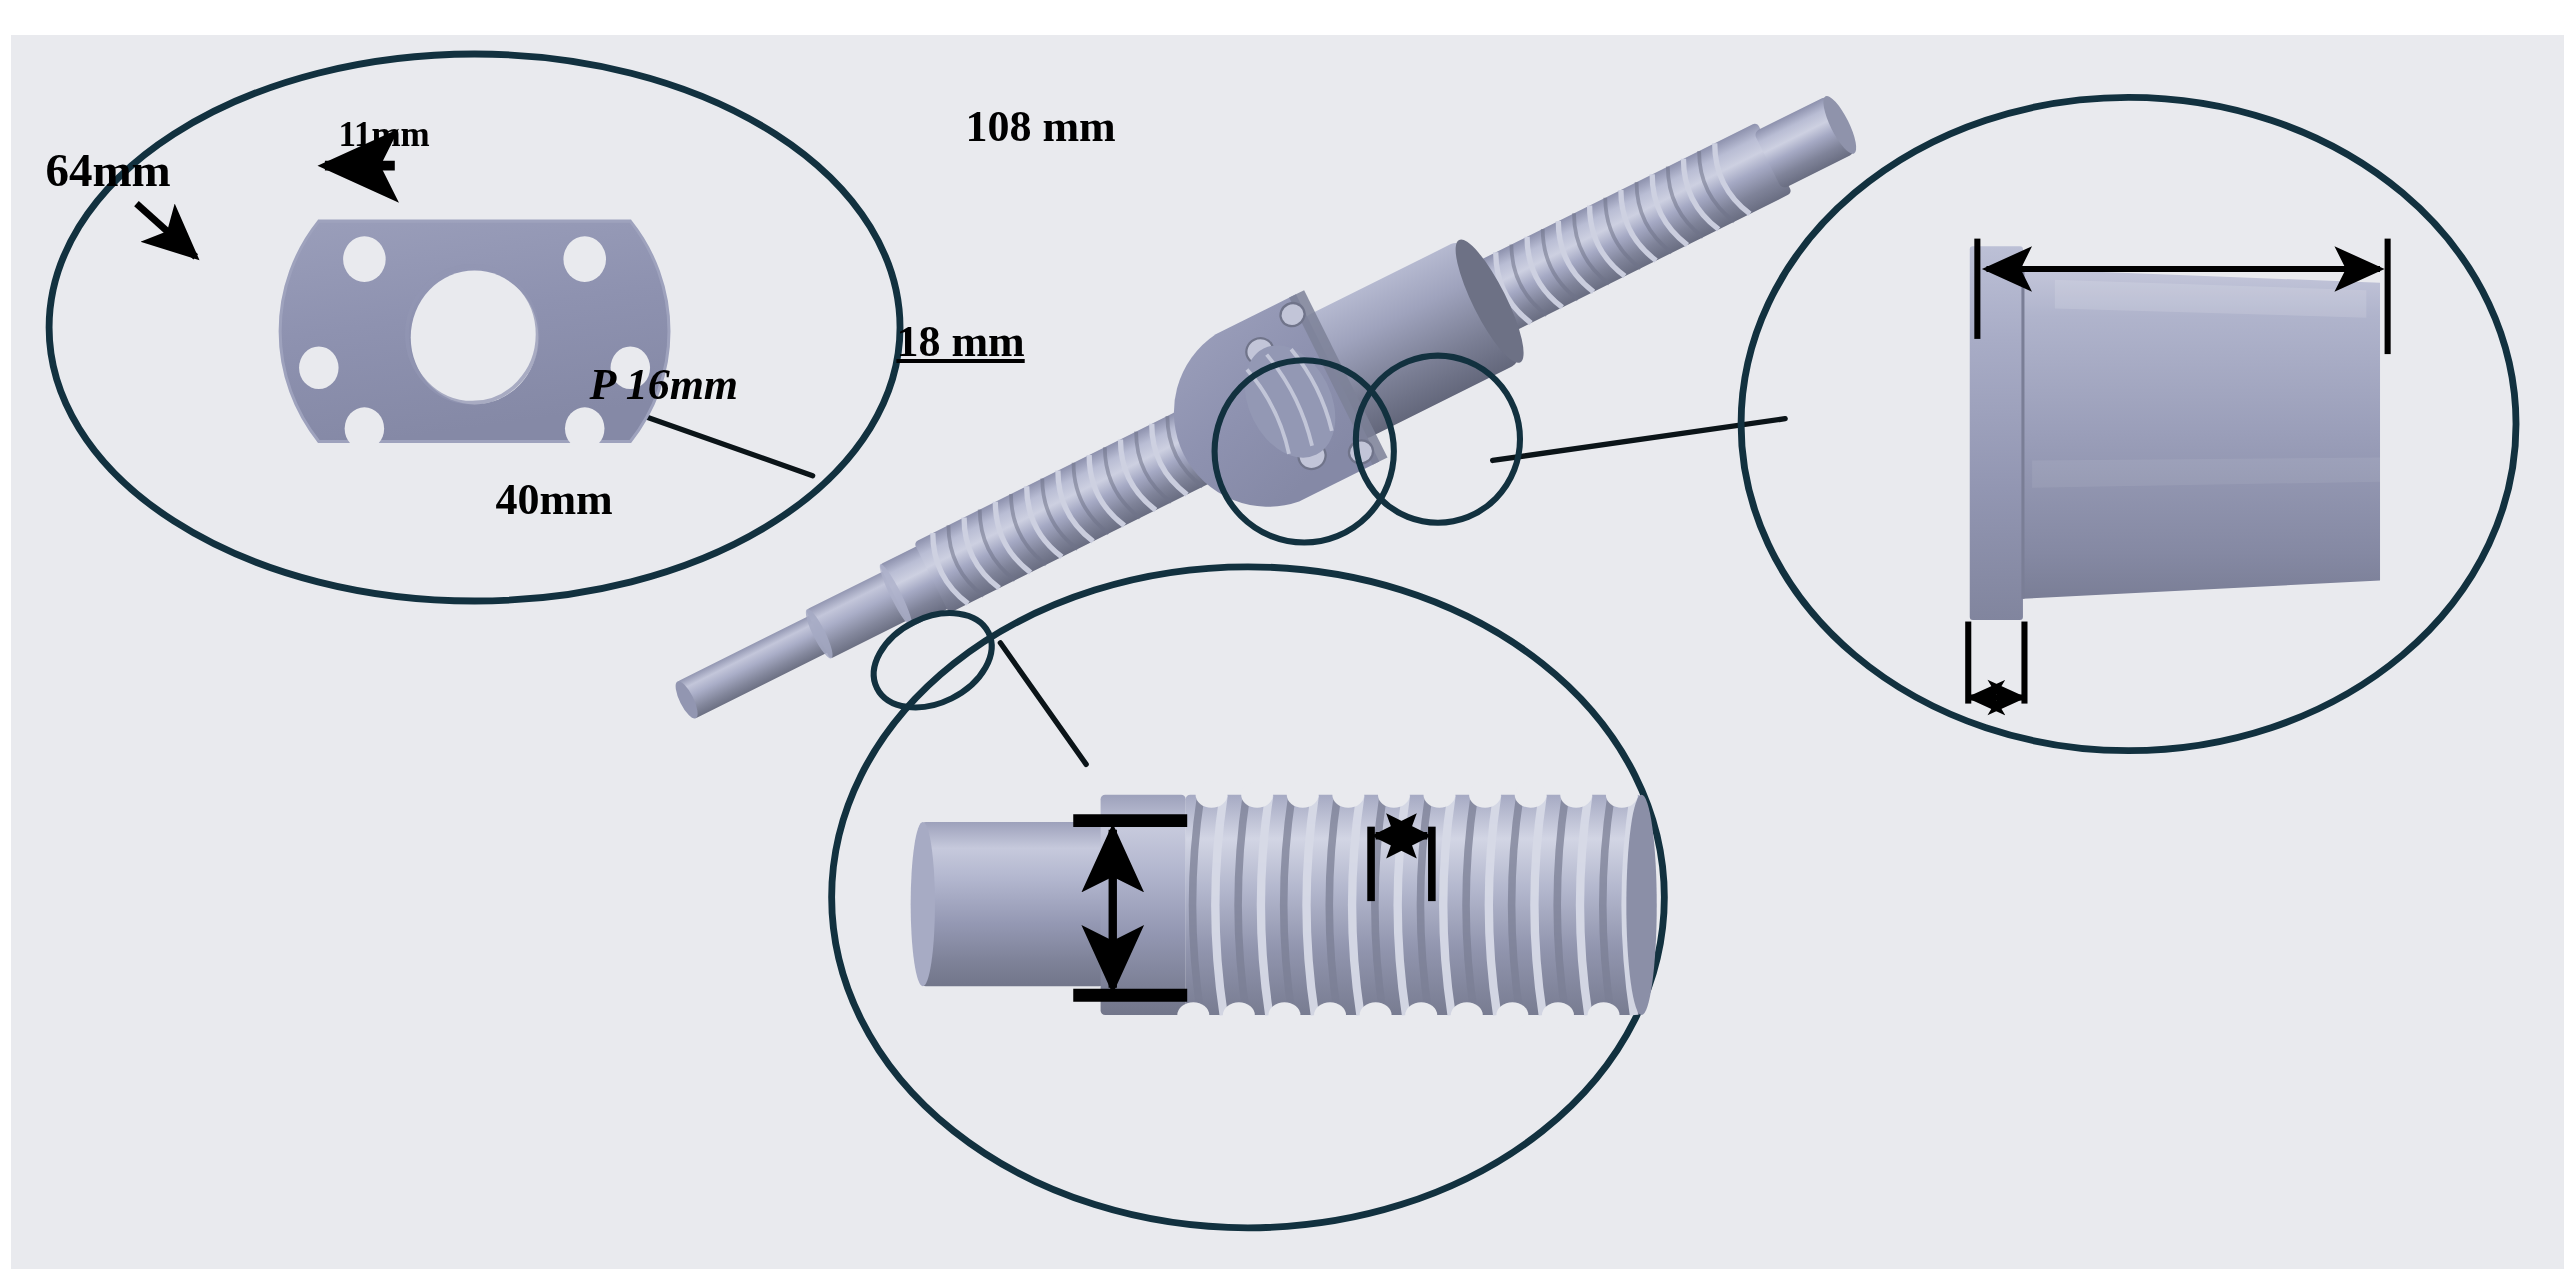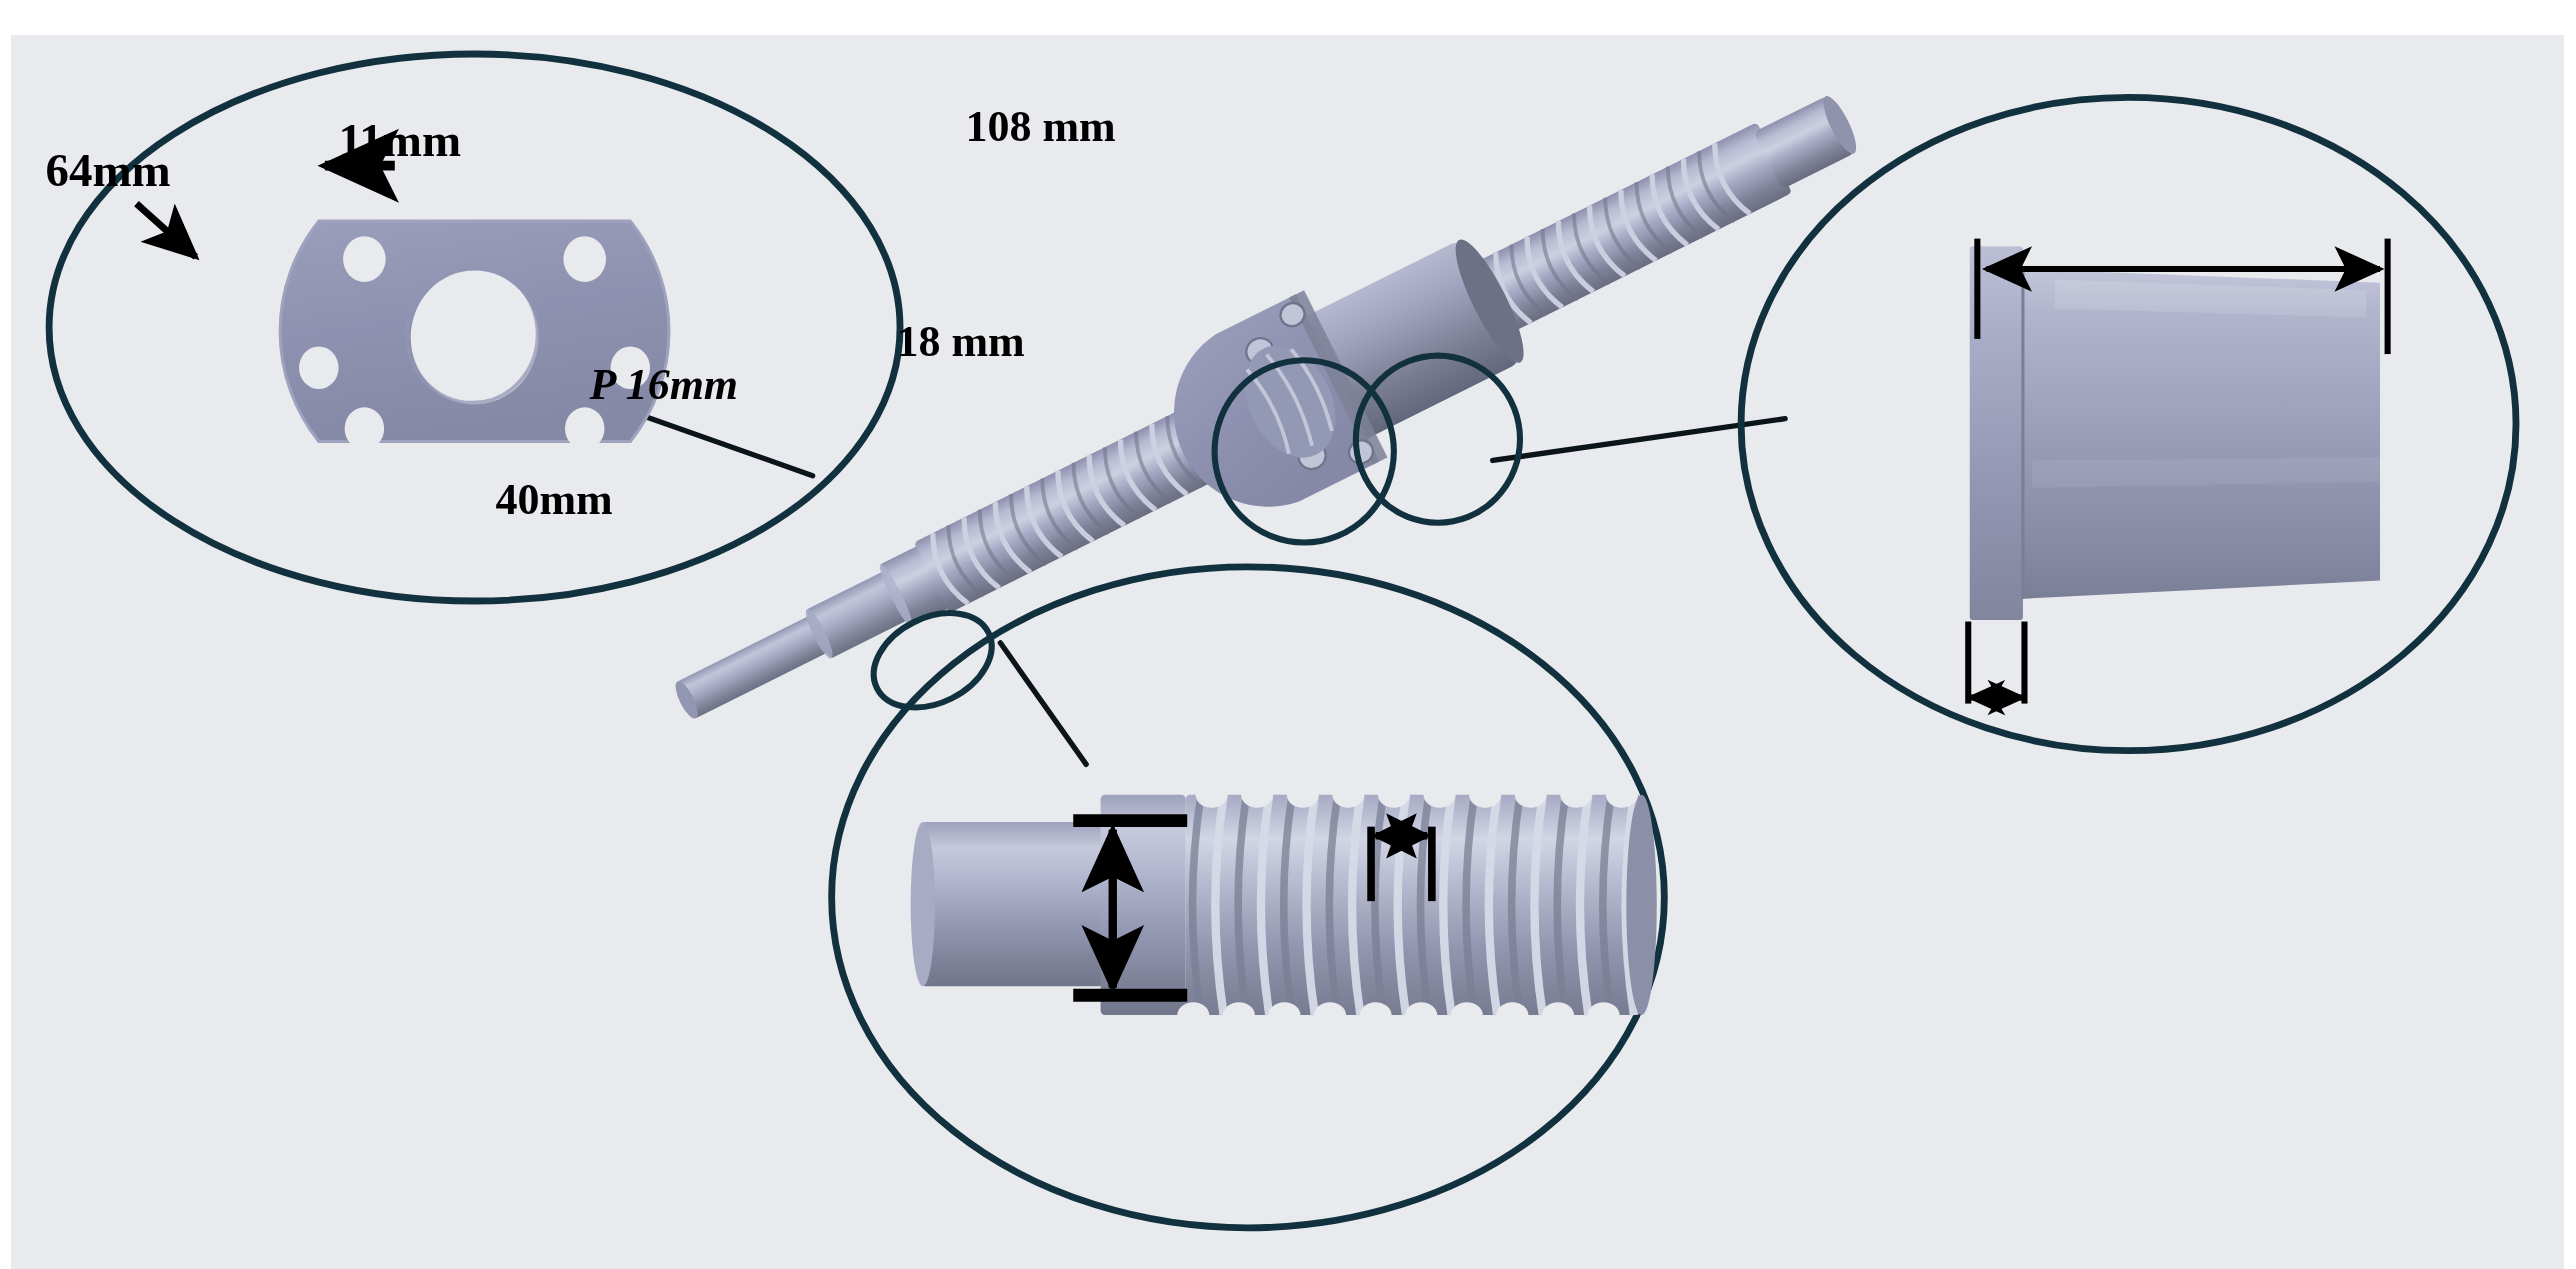--- a/index.html
+++ b/index.html
@@ -22,23 +22,23 @@
   #scene{position:absolute;left:0;top:0;width:2553px;height:1246px;}
   .dimlabel{
     position:absolute;
     color:#000000;
     font-family:"Liberation Serif",serif;
     font-weight:700;
     white-space:nowrap;
     line-height:1;
   }
   #lbl-64   {left:34px;  top:112px; font-size:47px;}
-  #lbl-11   {left:327px; top:82px; font-size:47px;}
+  #lbl-11   {left:327px; top:82px; font-size:35px;}
   #lbl-108  {left:954px;top:70px;  font-size:44px;}
-  #lbl-18   {left:885px;top:285px; font-size:44px;}
+  #lbl-18   {left:885px;top:285px; font-size:44px;text-decoration:underline;}
   #lbl-p16  {left:578px; top:328px; font-size:44px;font-style:italic;}
   #lbl-40   {left:484px; top:443px; font-size:44px;}
   .wrapA{position:absolute;left:0;top:0;width:100%;height:100%;}
 </style>
 </head>
 <body>
 
 <div id="figure">
   <div id="canvas">
 

